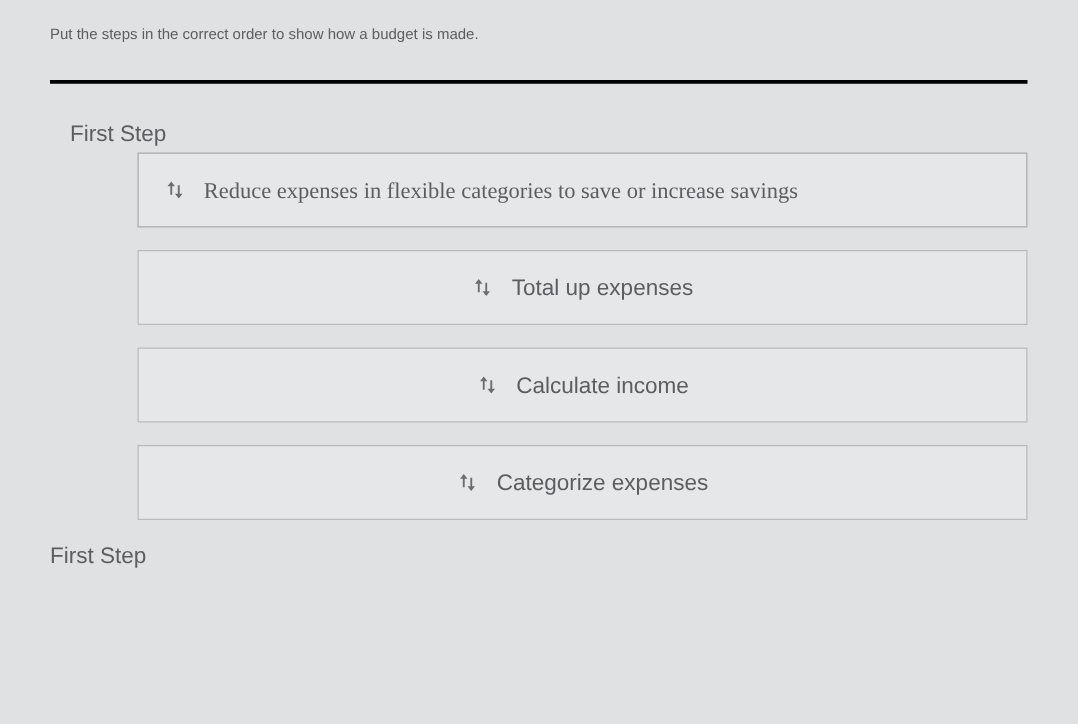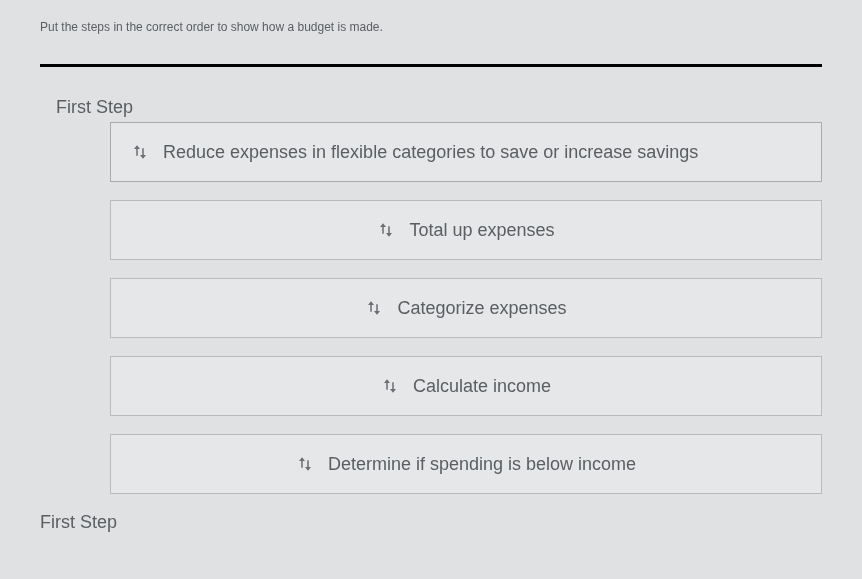--- a/index.html
+++ b/index.html
@@ -47,20 +47,21 @@
       align-items: center;
       justify-content: center;
       margin-bottom: 18px;
       cursor: grab;
       position: relative;
     }
     .order-item.first {
       justify-content: flex-start;
       padding-left: 20px;
       border: 1px solid #a8aaab;
+      font-family: Liberation Serif, serif;
     }
     .item-content {
       display: flex;
       align-items: center;
       gap: 14px;
     }
     .sort-icon {
       display: inline-flex;
       align-items: center;
       position: relative;
@@ -110,43 +111,33 @@
       </div>
     </div>
 
     <div class="order-item">
       <div class="item-content">
         <span class="sort-icon">
           <svg viewBox="0 0 24 24">
               <path d="M8 3l-4 5h3v9h2V8h3L8 3zm8 18l4-5h-3V7h-2v9h-3l4 5z"></path>
             </svg>
         </span>
-        <span class="item-text">Categorize expenses</span>
-      </div>
-    </div>
-
-    <div class="order-item">
-      <div class="item-content">
-        <span class="sort-icon">
-          <svg viewBox="0 0 24 24">
-              <path d="M8 3l-4 5h3v9h2V8h3L8 3zm8 18l4-5h-3V7h-2v9h-3l4 5z"></path>
-            </svg>
-        </span>
         <span class="item-text">Calculate income</span>
       </div>
     </div>
 
     <div class="order-item">
       <div class="item-content">
         <span class="sort-icon">
           <svg viewBox="0 0 24 24">
               <path d="M8 3l-4 5h3v9h2V8h3L8 3zm8 18l4-5h-3V7h-2v9h-3l4 5z"></path>
             </svg>
         </span>
-        <span class="item-text">Determine if spending is below income</span>
+        <span class="item-text">Categorize expenses</span>
       </div>
     </div>
+
 
   </div>
 
   <div class="marker-label final-marker">First Step</div>
 
 </div>
 
 </body></html>

